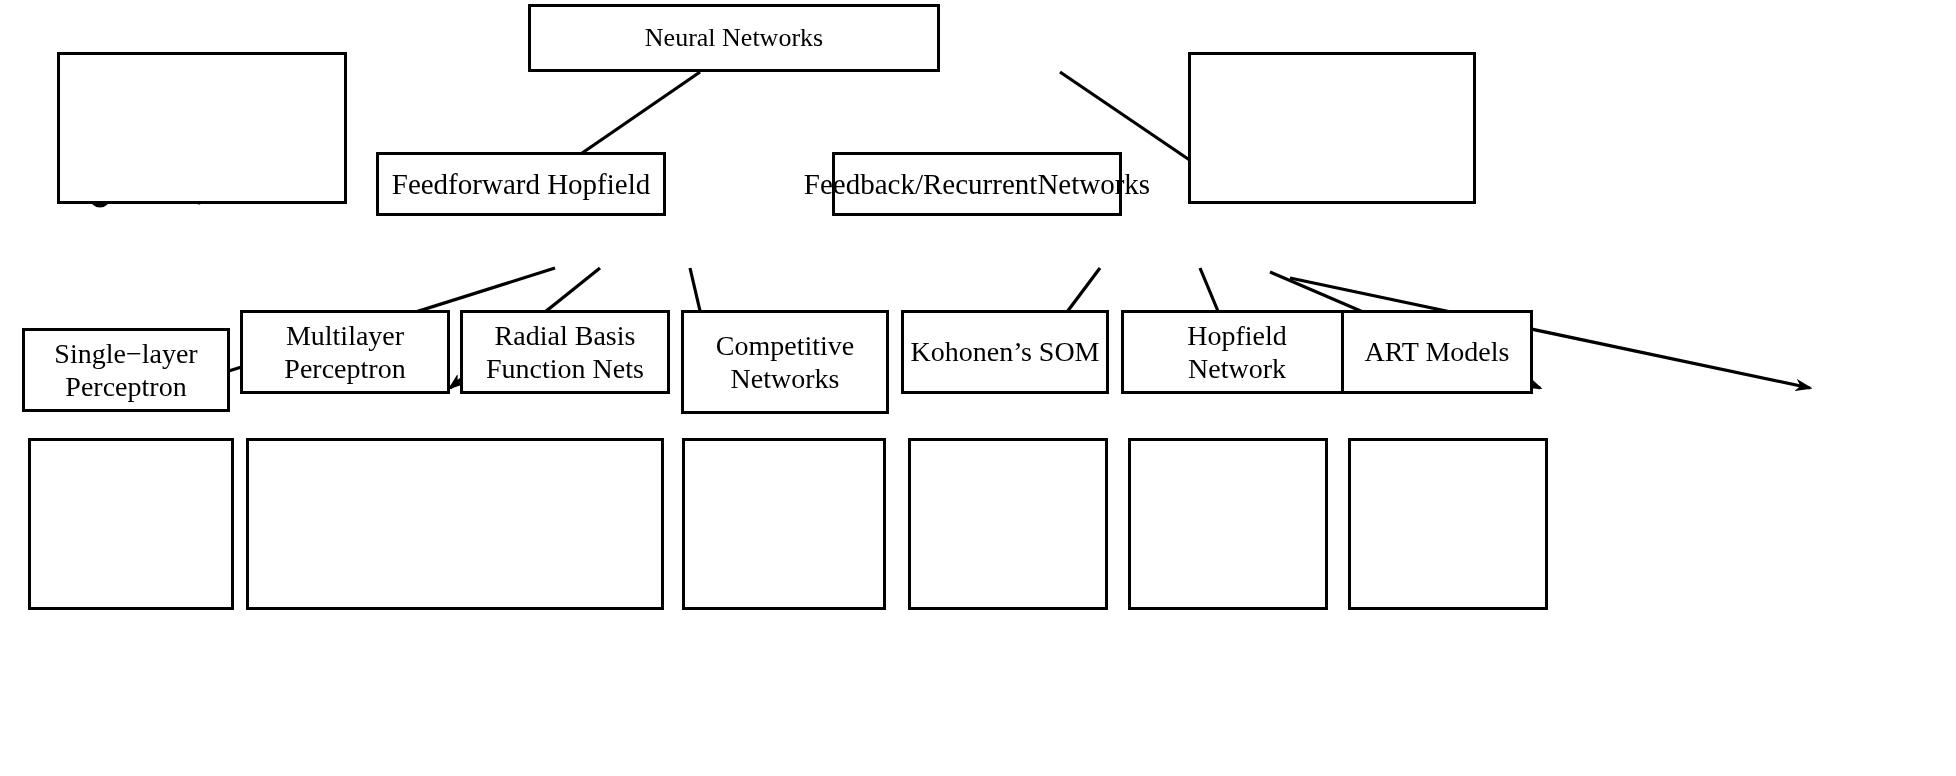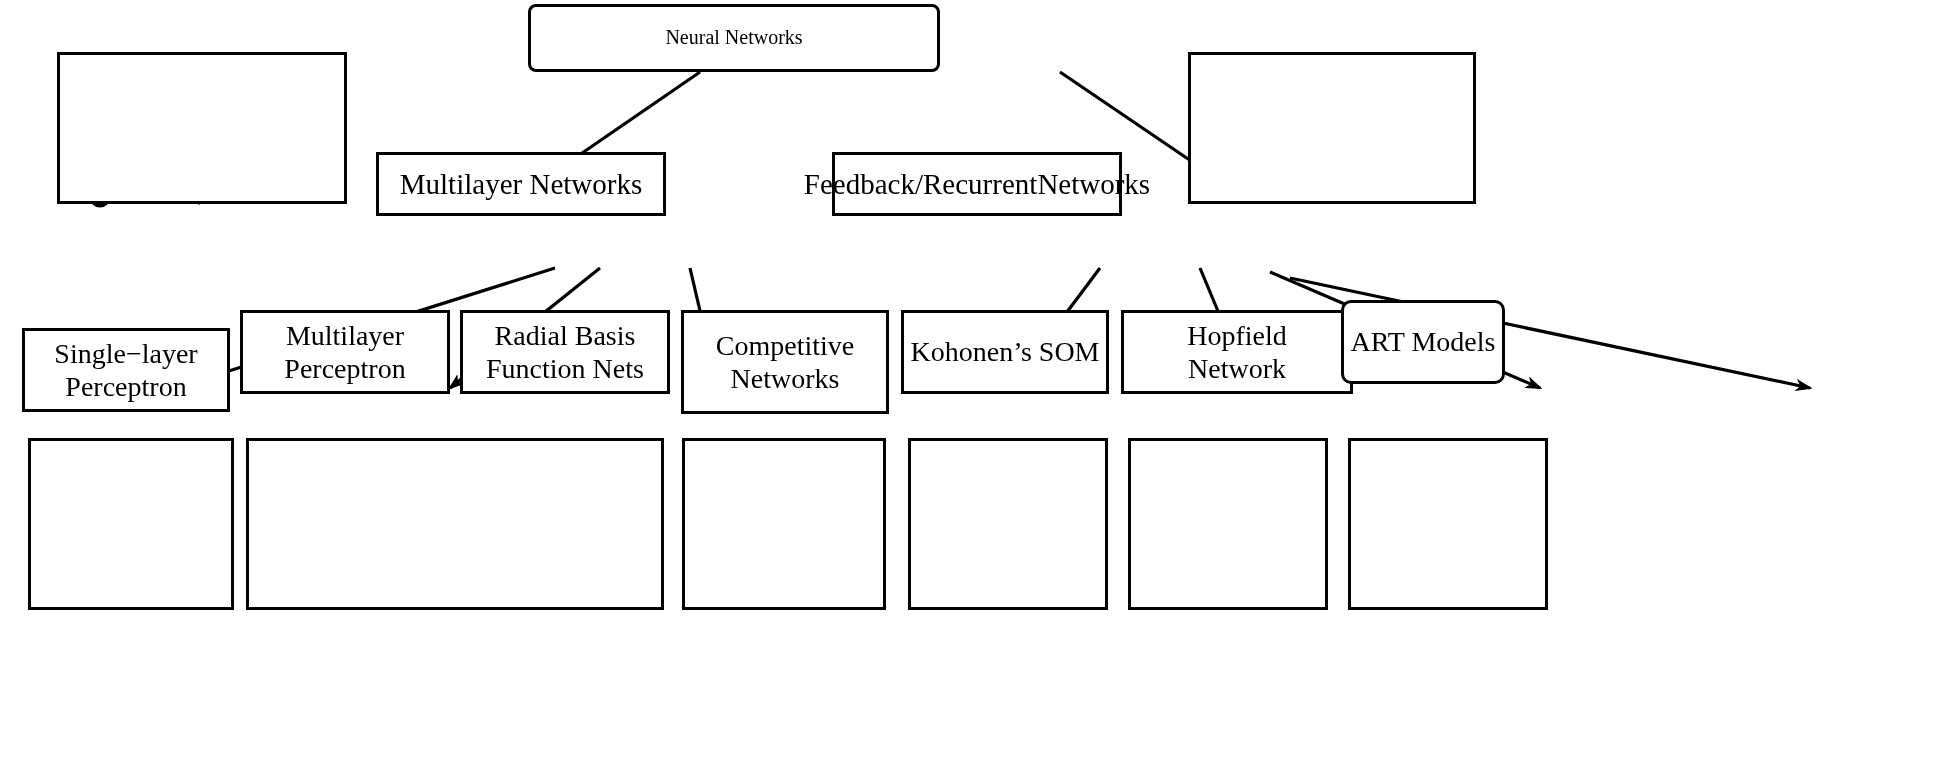--- a/index.html
+++ b/index.html
@@ -4,21 +4,21 @@
 <title>Neural Networks Taxonomy</title>
 <style>
   html,body{margin:0;padding:0;background:#ffffff;}
   body{width:1956px;height:776px;position:relative;overflow:hidden;
        font-family:"Liberation Serif","DejaVu Serif",serif;color:#000;}
   #stage{position:absolute;left:0;top:0;width:1956px;height:776px;}
   svg#canvas{position:absolute;left:0;top:0;width:1956px;height:776px;display:block;}
   .node-box{position:absolute;box-sizing:border-box;border:3px solid #000;background:#fff;
             display:flex;align-items:center;justify-content:center;text-align:center;
             line-height:1.18;color:#000;}
-  .lvl0{font-size:20px;border-radius:8px;}
+  .lvl0{font-size:26px;}
   .lvl1{font-size:29px;}
   .lvl2{font-size:28px;}
   .illus{position:absolute;box-sizing:border-box;border:3px solid #000;background:#fff;}
 </style>
 </head>
 <body>
 
 <div id="stage">
 
   <svg id="canvas" viewBox="0 0 1956 776">
@@ -250,21 +250,21 @@
   <div class="illus" style="left:682px;top:438px;width:204px;height:172px;"></div>
   <div class="illus" style="left:908px;top:438px;width:200px;height:172px;"></div>
   <div class="illus" style="left:1128px;top:438px;width:200px;height:172px;"></div>
   <div class="illus" style="left:1348px;top:438px;width:200px;height:172px;"></div>
 
   <div class="node-box lvl0" style="left:528px;top:4px;width:412px;height:68px;">
     <span>Neural Networks</span>
   </div>
 
   <div class="node-box lvl1" style="left:376px;top:152px;width:290px;height:64px;">
-    <span>Multilayer Networks</span>
+    <span>Feedforward Hopfield</span>
   </div>
 
   <div class="node-box lvl1" style="left:832px;top:152px;width:290px;height:64px;">
     <span>Feedback/Recurrent</span>
     <span>Networks</span>
   </div>
 
   <div class="node-box lvl2" style="left:22px;top:328px;width:208px;height:84px;flex-direction:column;">
     <span>Single−layer</span>
     <span>Perceptron</span>
@@ -287,17 +287,17 @@
 
   <div class="node-box lvl2" style="left:901px;top:310px;width:208px;height:84px;">
     <span>Kohonen’s SOM</span>
   </div>
 
   <div class="node-box lvl2" style="left:1121px;top:310px;width:232px;height:84px;flex-direction:column;">
     <span>Hopfield</span>
     <span>Network</span>
   </div>
 
-  <div class="node-box lvl2" style="left:1341px;top:300px;width:164px;height:84px;border-radius:10px;">
+  <div class="node-box lvl2" style="left:1341px;top:310px;width:192px;height:84px;">
     <span>ART Models</span>
   </div>
 
 </div>
 
 </body></html>

